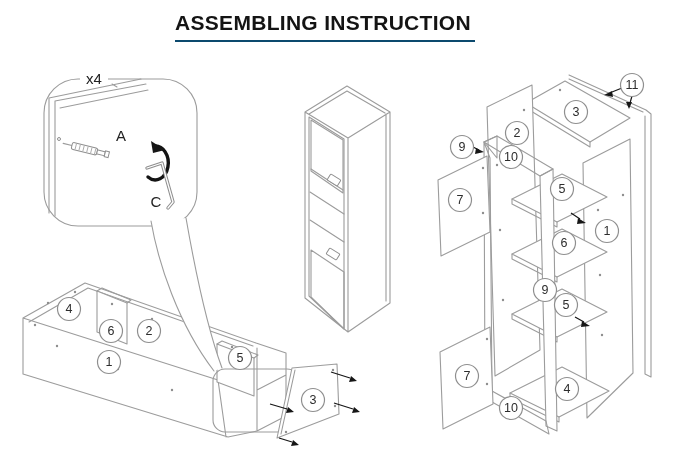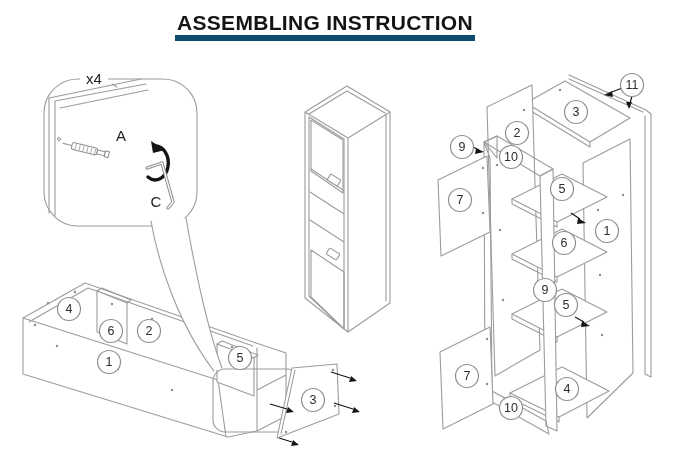--- a/index.html
+++ b/index.html
@@ -1,20 +1,20 @@
 <!DOCTYPE html>
 <html><head>
 <meta charset="utf-8">
 <style>
   html,body{margin:0;padding:0;background:#fff;}
   .page{position:relative;width:680px;height:461px;background:#fff;overflow:hidden;
         font-family:"Liberation Sans",sans-serif;}
-  .title{position:absolute;left:175px;top:11px;width:300px;text-align:center;
+  .title{position:absolute;left:175px;top:11px;width:300px;text-align:left;
          font-family:"Liberation Sans",sans-serif;font-weight:bold;font-size:21px;
-         letter-spacing:.3px;color:#141414;border-bottom:6px solid #0c4a6e;}
+         letter-spacing:.3px;color:#141414;border-bottom:2px solid #0c4a6e;padding-bottom:5px;}
   svg{position:absolute;left:0;top:0;}
   .ln{fill:none;stroke:#9c9c9c;stroke-width:1.1;stroke-linecap:round;stroke-linejoin:round}
   .pnl{fill:#fff;stroke:#9c9c9c;stroke-width:1.1;stroke-linejoin:round}
   .opnl{fill:none;stroke:#9c9c9c;stroke-width:1.1;stroke-linejoin:round}
   .dk{fill:none;stroke:#161616;stroke-width:1.2}
   .hd{fill:#161616;stroke:none}
   .dots{fill:none;stroke:#8f8f8f;stroke-width:2.4;stroke-linecap:round}
   .bc{fill:#fff;stroke:#8f8f8f;stroke-width:1.2}
   .bt{font:12.5px "Liberation Sans",sans-serif;fill:#2d2d2d;text-anchor:middle}
   .lbl{font:15px "Liberation Sans",sans-serif;fill:#222;text-anchor:middle}

